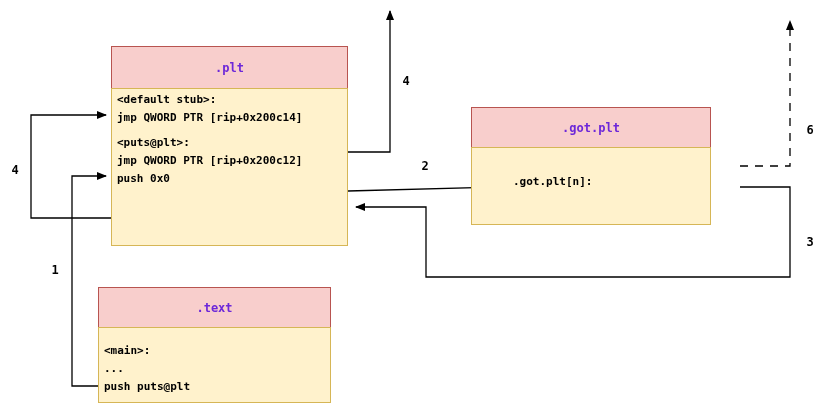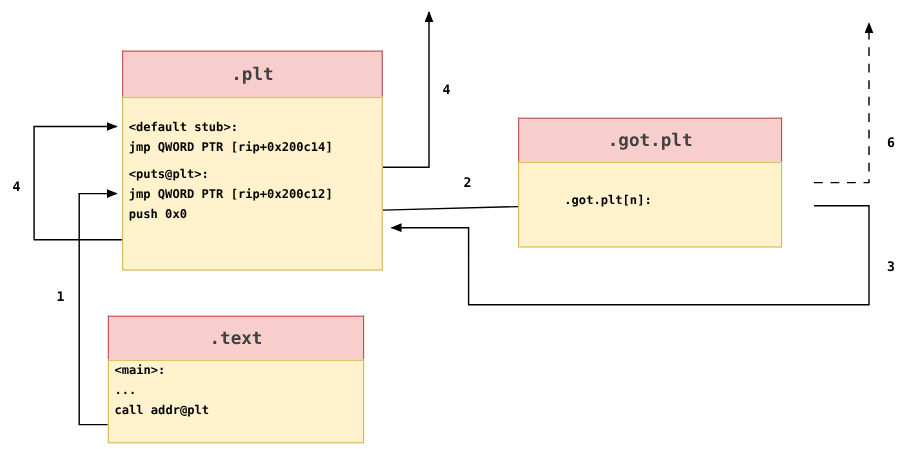--- a/index.html
+++ b/index.html
@@ -15,44 +15,44 @@
   svg.arrows { position: absolute; left: 0; top: 0; }
   .box { position: absolute; }
   .box-header {
     border: 1px solid #b85450;
     border-bottom: none;
     background: #f8cecc;
     display: flex;
     align-items: center;
     justify-content: center;
     font-weight: bold;
-    font-size: 16px;
-    color: #404040;
+    font-size: 12px;
+    color: #6d28d9;
   }
   .box-body {
     border: 1px solid #d6b656;
     background: #fff2cc;
     font-size: 11px;
     font-weight: bold;
     color: #000;
   }
   .code-line {
     height: 18px;
     line-height: 18px;
     padding-left: 5px;
     white-space: pre;
   }
   .code-line:empty { height: 7px; }
   
   .box-plt   { left: 111px; top: 46px;  width: 237px; }
   .box-plt   .box-header { height: 42px; }
-  .box-plt   .box-body   { height: 158px; padding-top: 18px; }
+  .box-plt   .box-body   { height: 158px; padding-top: 2px; }
   .box-text  { left: 98px; top: 287px; width: 233px; }
   .box-text  .box-header { height: 40px; }
-  .box-text  .box-body   { height: 76px; }
+  .box-text  .box-body   { height: 76px; padding-top: 14px; }
   .box-got   { left: 471px; top: 107px; width: 240px; }
   .box-got   .box-header { height: 40px; }
   .box-got   .box-body   { height: 78px; padding-top: 25px; padding-left: 36px; }
   .num-label {
     position: absolute;
     width: 16px;
     height: 16px;
     line-height: 16px;
     text-align: center;
     font-size: 12px;
@@ -114,21 +114,21 @@
     </div>
   </div>
 
   <div class="box box-text">
     <div class="box-header">
       <span>.text</span>
     </div>
     <div class="box-body">
       <div class="code-line">&lt;main&gt;:</div>
       <div class="code-line">...</div>
-      <div class="code-line">call addr@plt</div>
+      <div class="code-line">push puts@plt</div>
     </div>
   </div>
 
   <div class="num-label lbl-s4-loop">4</div>
   <div class="num-label lbl-s1">1</div>
   <div class="num-label lbl-s4-resolver">4</div>
   <div class="num-label lbl-s2">2</div>
   <div class="num-label lbl-s6">6</div>
   <div class="num-label lbl-s3">3</div>
 

